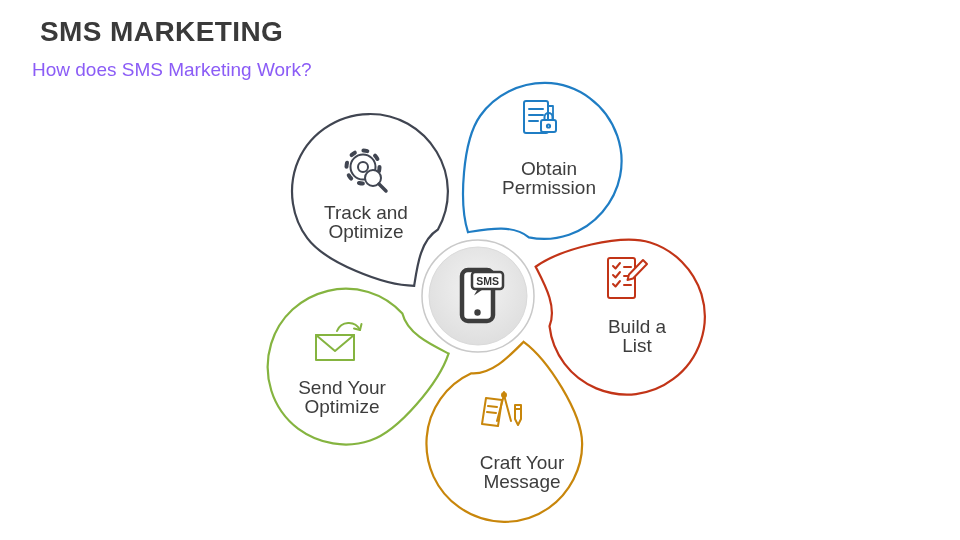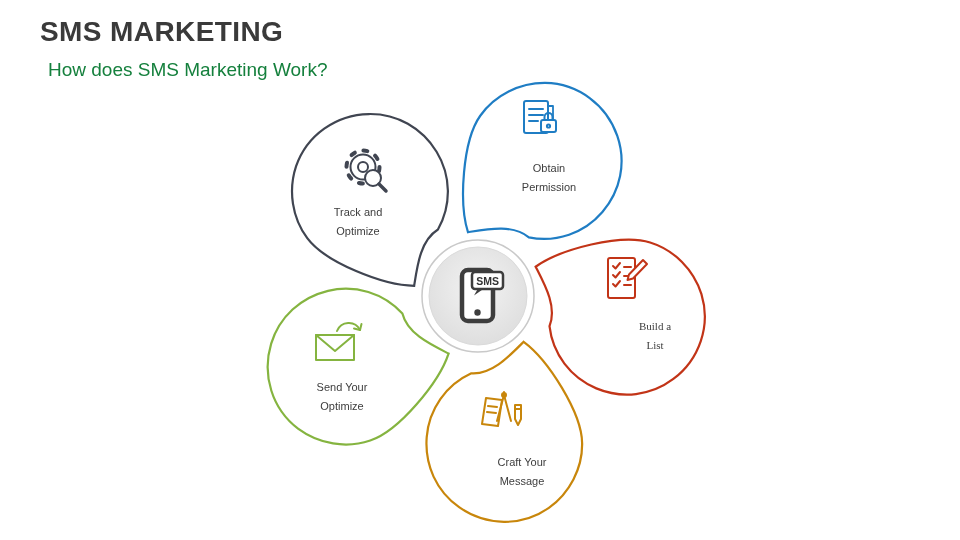--- a/index.html
+++ b/index.html
@@ -9,30 +9,30 @@
     background:#ffffff;
     overflow:hidden;
     font-family:"Liberation Sans", sans-serif;
   }
   .title{
     position:absolute;left:40px;top:16px;
     font-size:28px;font-weight:bold;color:#3a3a3a;
     letter-spacing:0.4px;
   }
   .subtitle{
-    position:absolute;left:48px;top:59px;
-    font-size:19px;font-weight:400;color:#15803d;
+    position:absolute;left:32px;top:59px;
+    font-size:19px;font-weight:400;color:#8b5cf6;
   }
   .diagram-svg{position:absolute;left:0;top:0;}
   .label{
     position:absolute;
     transform:translateX(-50%);
     text-align:center;
     white-space:pre-line;
-    font-size:11px;line-height:19px;color:#3d3d3d;
+    font-size:19px;line-height:19px;color:#3d3d3d;
   }
   .sms-text{font-family:"Liberation Sans", sans-serif;font-weight:bold;}
 </style>
 </head>
 <body>
 
 <div class="slide">
 
   <div class="title">SMS MARKETING</div>
   <div class="subtitle">How does SMS Marketing Work?</div>
@@ -108,22 +108,22 @@
       <rect x="-16" y="-26" width="31" height="51" rx="6" fill="#ffffff" stroke="#3d3d3d" stroke-width="4.5"></rect>
       <circle cx="-0.5" cy="16.5" r="3.2" fill="#3d3d3d"></circle>
       <rect x="-6" y="-24" width="31" height="17" rx="3" fill="#ffffff" stroke="#3d3d3d" stroke-width="2.5"></rect>
       <path d="M 0,-7.5 l -4,7 10,-7 z" fill="#3d3d3d"></path>
       <text class="sms-text" x="9.5" y="-11.5" text-anchor="middle" font-size="10.5" fill="#333333">SMS</text>
     </g>
   </svg>
 
   <div class="label" style="left:549px;top:159px;">Obtain
 Permission</div>
-  <div class="label" style="left:655px;top:317px;font-family:Liberation Serif, serif;">Build a
+  <div class="label" style="left:637px;top:317px;">Build a
 List</div>
   <div class="label" style="left:522px;top:453px;">Craft Your
 Message</div>
   <div class="label" style="left:342px;top:378px;">Send Your
 Optimize</div>
-  <div class="label" style="left:358px;top:203px;">Track and
+  <div class="label" style="left:366px;top:203px;">Track and
 Optimize</div>
 
 </div>
 
 </body></html>

